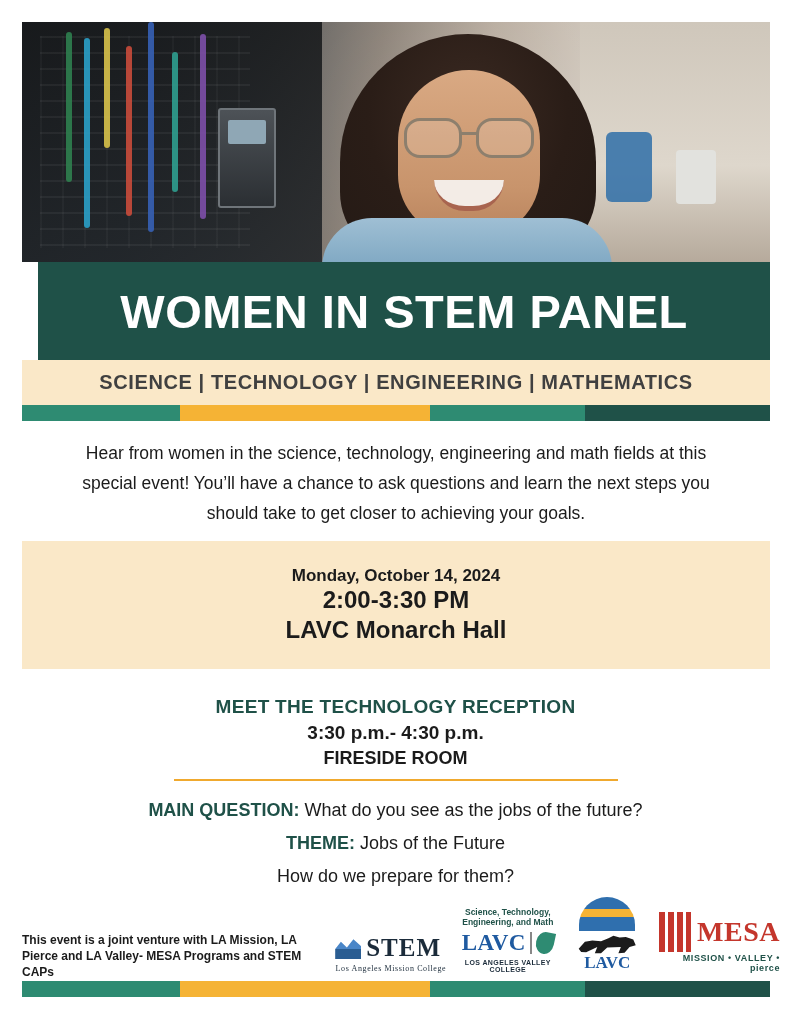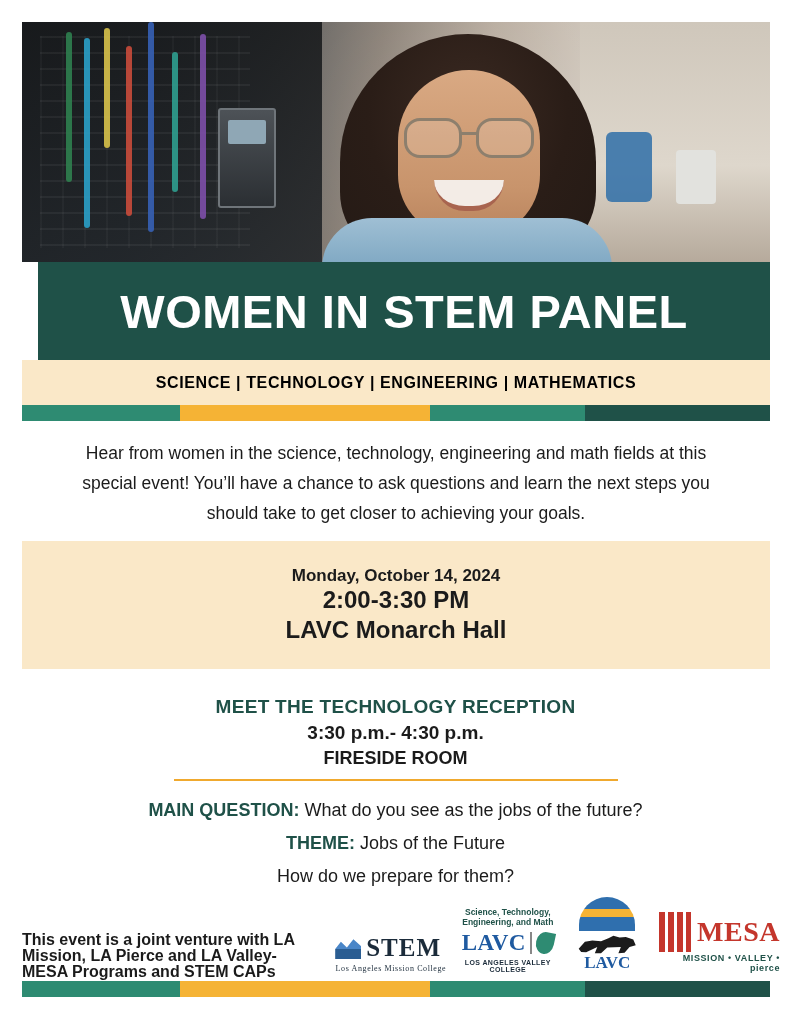--- a/index.html
+++ b/index.html
@@ -188,23 +188,23 @@
     left: 22px;
     top: 360px;
     width: 748px;
     height: 45px;
     background: #fae8c8;
     display: flex;
     align-items: center;
     justify-content: center;
   }
   .subtitle-band .sub {
-    font-size: 16px;
+    font-size: 20px;
     letter-spacing: 0.6px;
-    color: #000000;
+    color: #404040;
     font-weight: 700;
   }
 
   
   .stripe {
     position: absolute;
     left: 22px;
     width: 748px;
     height: 16px;
     display: flex;
@@ -316,21 +316,21 @@
     font-size: 18px;
     color: #1b1b1b;
   }
 
   
   .footer-note {
     position: absolute;
     left: 22px;
     top: 932px;
     width: 300px;
-    font-size: 16px;
+    font-size: 12px;
     line-height: 16px;
     font-weight: 700;
     color: #1b1b1b;
   }
 
   .logos {
     position: absolute;
     left: 330px;
     top: 895px;
     width: 450px;

